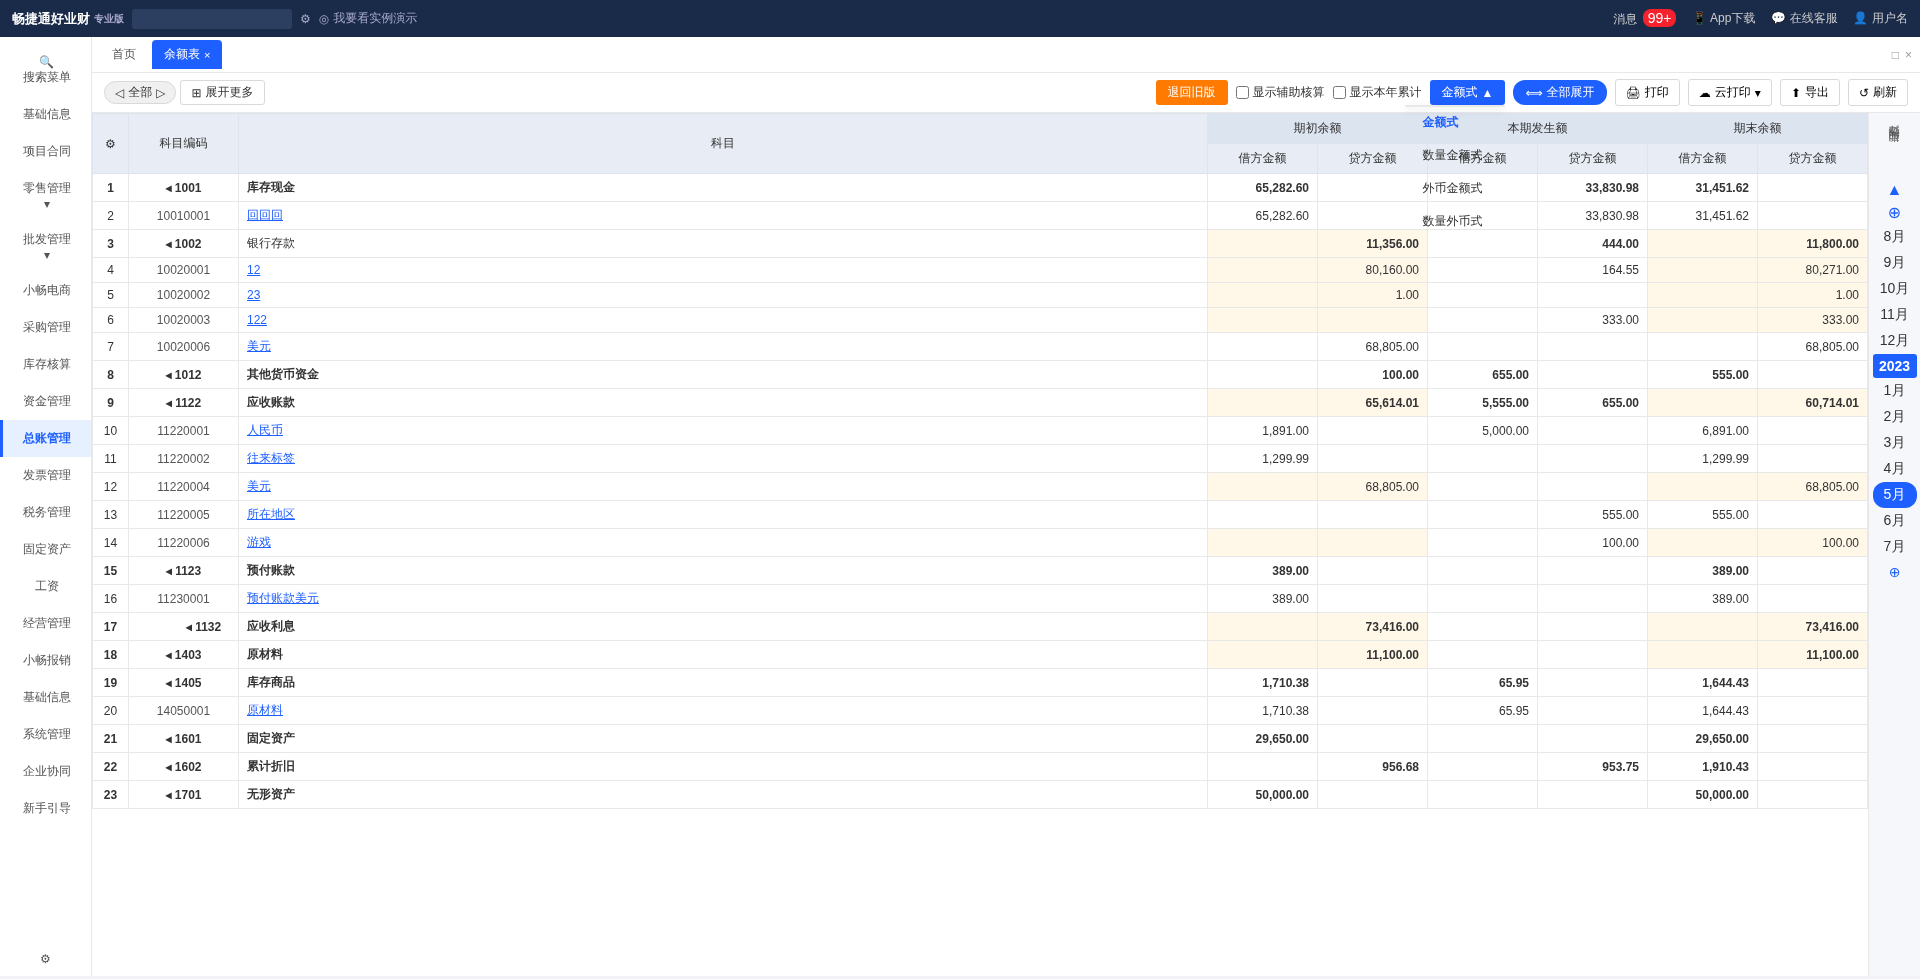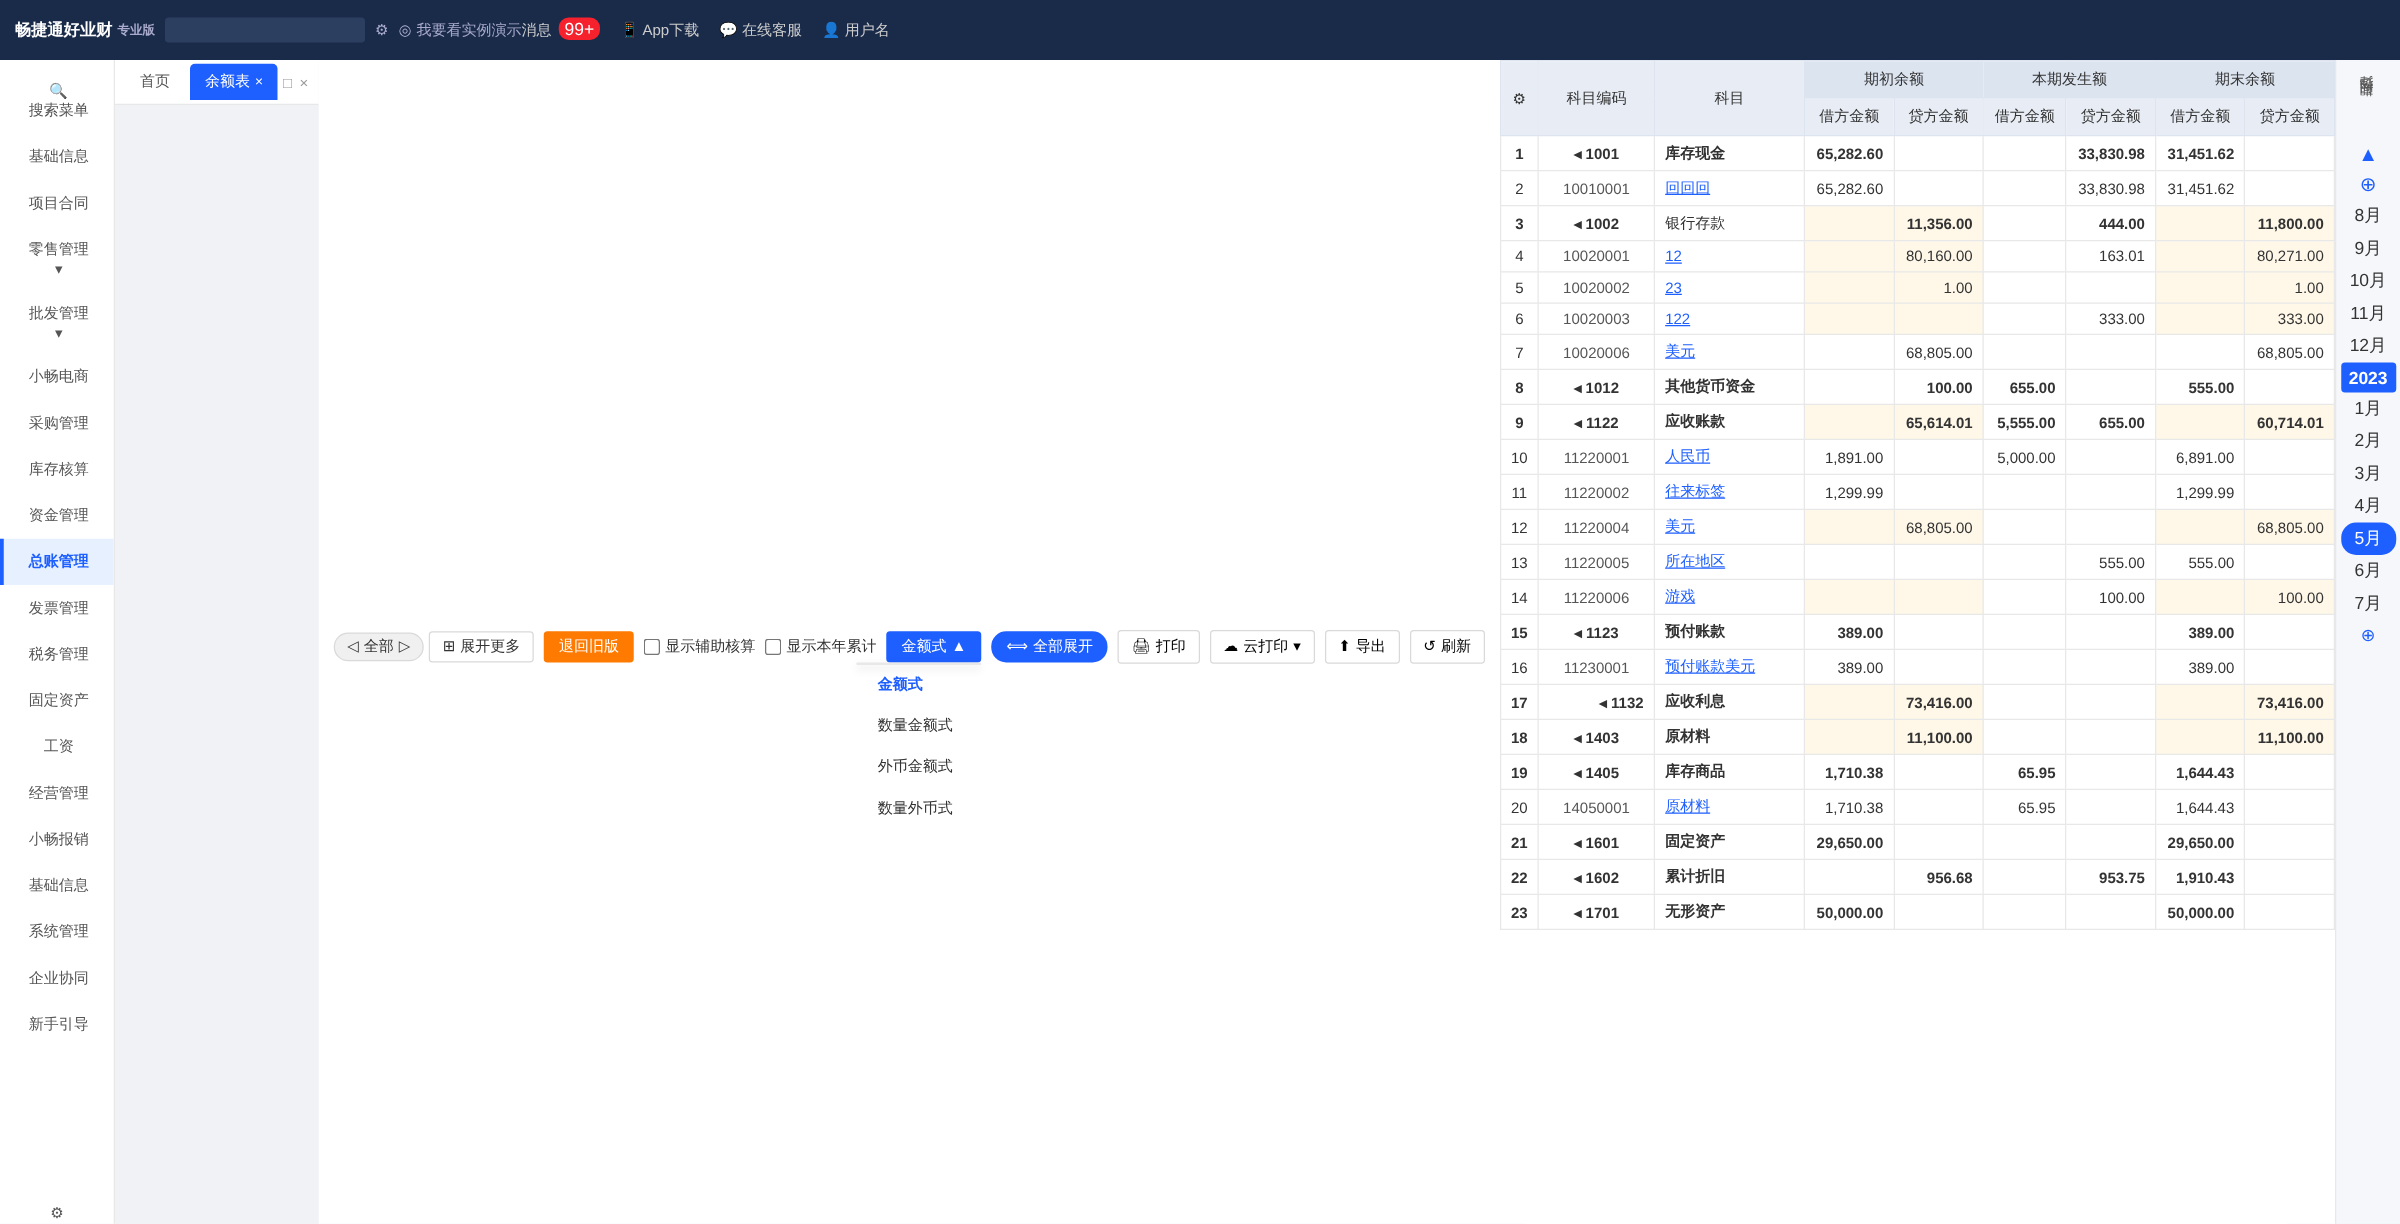--- a/index.html
+++ b/index.html
@@ -1,36 +1,36 @@
 <!DOCTYPE html>
 <html><head>
   <meta charset="utf-8">
   <style>
     * { box-sizing: border-box; margin: 0; padding: 0; font-family: "Microsoft YaHei", "PingFang SC", sans-serif; }
     body { background: #f0f2f5; font-size: 12px; color: #333; overflow: hidden; height: 979px; }
 
     
-    .topbar { height: 48px; background: #1a2b4a; display: flex; align-items: center; justify-content: flex-start; padding: 0 12px; color: #fff; }
+    .topbar { height: 37px; background: #1a2b4a; display: flex; align-items: center; justify-content: space-between; padding: 0 12px; color: #fff; }
     .topbar-left { display: flex; align-items: center; gap: 8px; }
     .topbar-logo { font-size: 13px; color: #fff; font-weight: bold; display: flex; align-items: center; gap: 4px; }
     .topbar-logo-sub { font-size: 10px; color: #aac; }
     .topbar-search { background: #2d3f60; border: none; border-radius: 3px; color: #aac; padding: 3px 8px; width: 160px; font-size: 12px; }
     .topbar-demo { color: #aac; font-size: 12px; cursor: pointer; display: flex; align-items: center; gap: 4px; }
     .topbar-right { display: flex; align-items: center; gap: 16px; color: #ccc; font-size: 12px; }
     .badge-red { background: #f5222d; color: #fff; border-radius: 8px; padding: 1px 5px; font-size: 14px; margin-left: 2px; }
 
     
     .layout { display: flex; height: calc(979px - 40px); }
     .sidebar { width: 92px; background: #fff; border-right: 1px solid #e8e8e8; display: flex; flex-direction: column; align-items: center; padding-top: 8px; overflow-y: auto; }
     .sidebar-item { width: 100%; padding: 10px 4px; text-align: center; cursor: pointer; color: #555; font-size: 12px; border-left: 3px solid transparent; }
     .sidebar-item.active { background: #e6f0ff; color: #1e5fff; border-left: 3px solid #1e5fff; font-weight: bold; }
     .sidebar-bottom { margin-top: auto; padding: 10px 4px; text-align: center; cursor: pointer; color: #555; }
 
     
-    .main { flex: 1; display: flex; flex-direction: row; overflow: hidden; }
+    .main { flex: 1; display: flex; flex-direction: column; overflow: hidden; }
 
     
     .tabs-bar { background: #fff; border-bottom: 1px solid #e8e8e8; display: flex; align-items: center; padding: 0 8px; height: 36px; gap: 4px; }
     .tab { padding: 6px 12px; border-radius: 4px 4px 0 0; cursor: pointer; font-size: 12px; color: #555; background: #f0f0f0; display: flex; align-items: center; gap: 4px; }
     .tab.active { background: #1e5fff; color: #fff; }
     .tab-home { color: #555; background: transparent; }
     .tab-close { cursor: pointer; color: inherit; font-size: 11px; }
     .tab-icons { margin-left: auto; display: flex; gap: 6px; }
 
     
@@ -307,21 +307,21 @@
     <td class="col-num text-right highlight-credit"></td>
     <td class="col-num text-right highlight-credit">11,800.00</td>
   </tr>
               <tr class="row-child">
     <td class="text-center col-no">4</td>
     <td class="text-center col-code" style="">10020001</td>
     <td class="col-name" style="color:#1e5fff;text-decoration:underline;cursor:pointer;">12</td>
     <td class="col-num text-right highlight-credit"></td>
     <td class="col-num text-right highlight-credit">80,160.00</td>
     <td class="col-num text-right"></td>
-    <td class="col-num text-right">163.01</td>
+    <td class="col-num text-right">164.55</td>
     <td class="col-num text-right highlight-credit"></td>
     <td class="col-num text-right highlight-credit">80,271.00</td>
   </tr>
               <tr class="row-child">
     <td class="text-center col-no">5</td>
     <td class="text-center col-code" style="">10020002</td>
     <td class="col-name" style="color:#1e5fff;text-decoration:underline;cursor:pointer;">23</td>
     <td class="col-num text-right highlight-credit"></td>
     <td class="col-num text-right highlight-credit">1.00</td>
     <td class="col-num text-right"></td>

